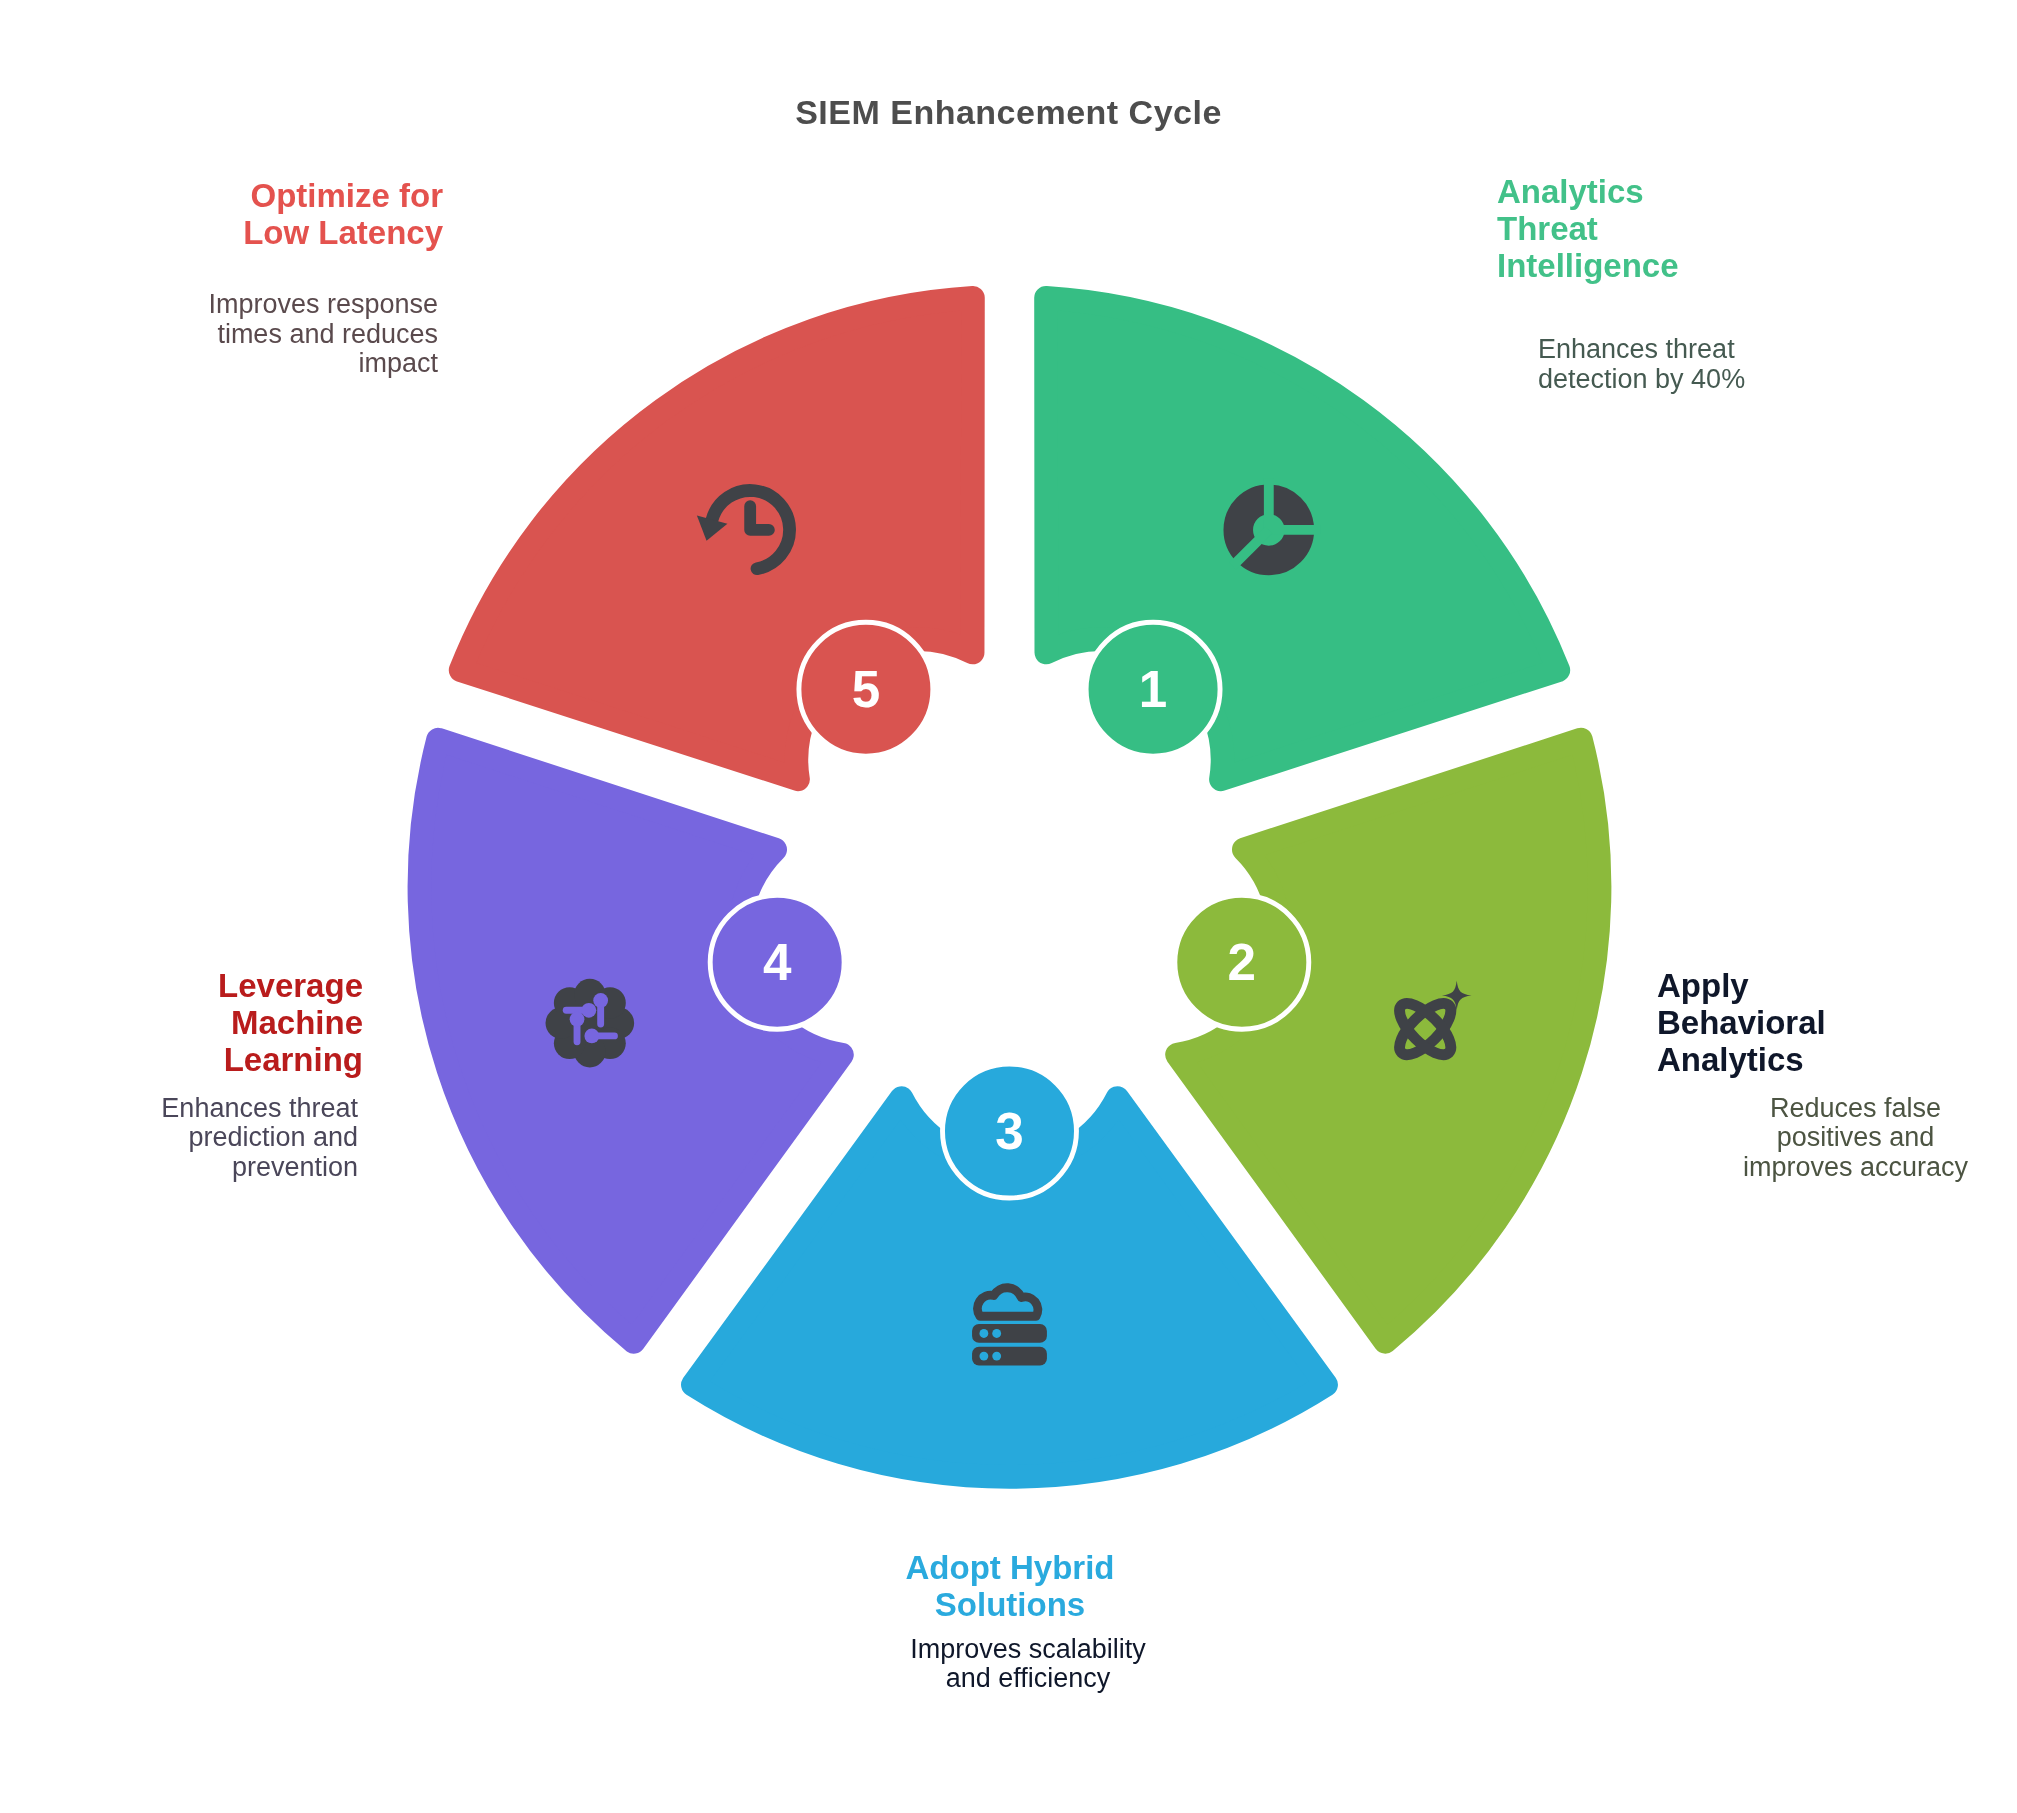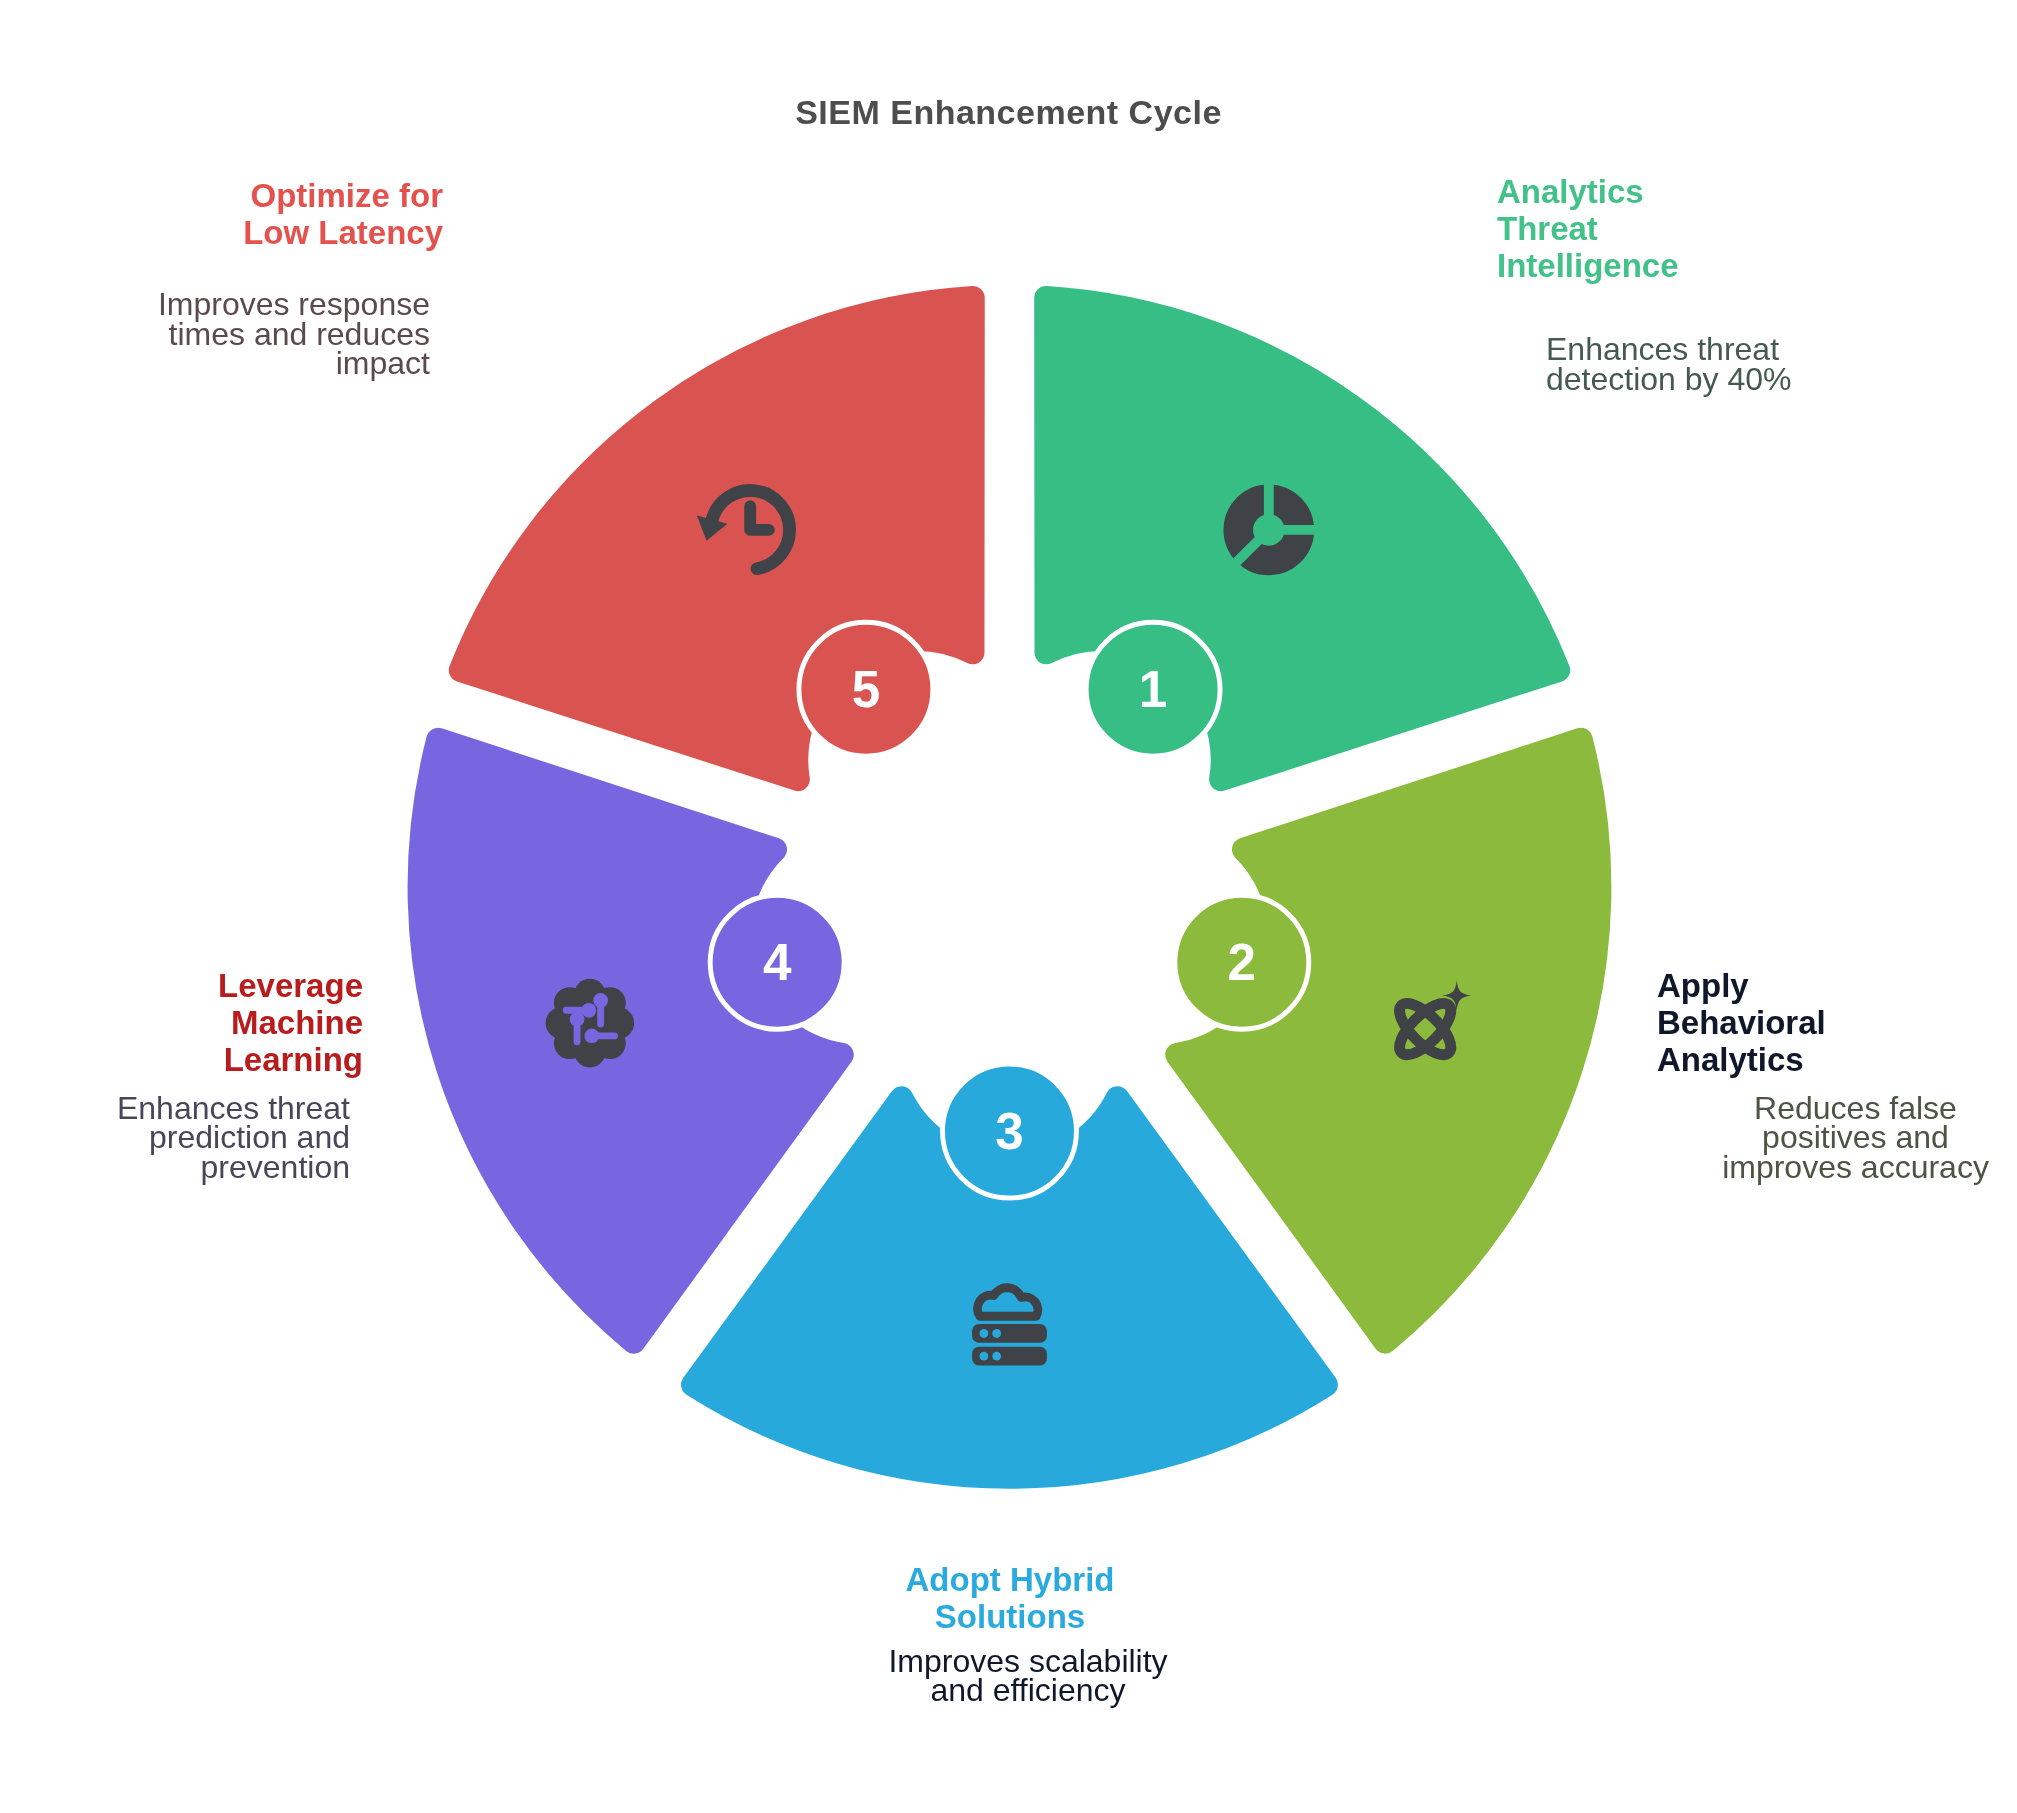--- a/index.html
+++ b/index.html
@@ -3,21 +3,21 @@
 <meta charset="utf-8">
 <style>
   html,body{margin:0;padding:0;background:#fff;}
   .stage{position:relative;width:2017px;height:1814px;background:#ffffff;
          font-family:"Liberation Sans",sans-serif;overflow:hidden;}
   .title{position:absolute;top:93px;left:0;width:100%;text-align:center;
          font-size:34px;font-weight:700;margin:0;letter-spacing:0.5px;}
   #diagram-svg{position:absolute;left:0;top:0;}
   .label-block{position:absolute;}
   .seg-heading{margin:0;font-size:33px;line-height:37px;font-weight:700;white-space:pre-line;}
-  .seg-desc{margin:13px;font-size:32px;line-height:29.6px;font-weight:400;white-space:pre-line;padding-left:36px;}
+  .seg-desc{margin:5px;font-size:27px;line-height:29.6px;font-weight:400;white-space:pre-line;padding-left:36px;}
   .pos-1{left:1497px;top:173px;width:473px;text-align:left;}
   .pos-1 .seg-desc{margin-top:51px;}
   .pos-2{left:1657px;top:967px;width:361px;text-align:left;}
   .pos-2 .seg-desc{margin-top:15.8px;}
   .pos-3{left:759px;top:1549px;width:502px;text-align:center;}
   .pos-3 .seg-desc{margin-top:11.8px;}
   .pos-4{left:0;top:967px;width:363px;text-align:right;}
   .pos-4 .seg-desc{margin-top:15.8px;}
   .pos-5{left:0;top:177px;width:443px;text-align:right;}
   .pos-5 .seg-desc{margin-top:39px;}
@@ -111,21 +111,21 @@
   </div>
   <div class="label-block pos-2">
     <h2 class="seg-heading" style="color: #0f172a;">Apply
 Behavioral
 Analytics</h2>
     <p class="seg-desc" style="color: rgb(76, 84, 66); text-align: center;">Reduces false
 positives and
 improves accuracy</p>
   </div>
   <div class="label-block pos-3">
-    <h2 class="seg-heading" style="color: rgb(42, 170, 222); margin-top: 12px;">Adopt Hybrid
+    <h2 class="seg-heading" style="color: rgb(42, 170, 222);">Adopt Hybrid
 Solutions</h2>
     <p class="seg-desc" style="color: #0f172a;">Improves scalability
 and efficiency</p>
   </div>
   <div class="label-block pos-4">
     <h2 class="seg-heading" style="color: #b91c1c;">Leverage
 Machine
 Learning</h2>
     <p class="seg-desc" style="color: rgb(74, 70, 89);">Enhances threat
 prediction and

